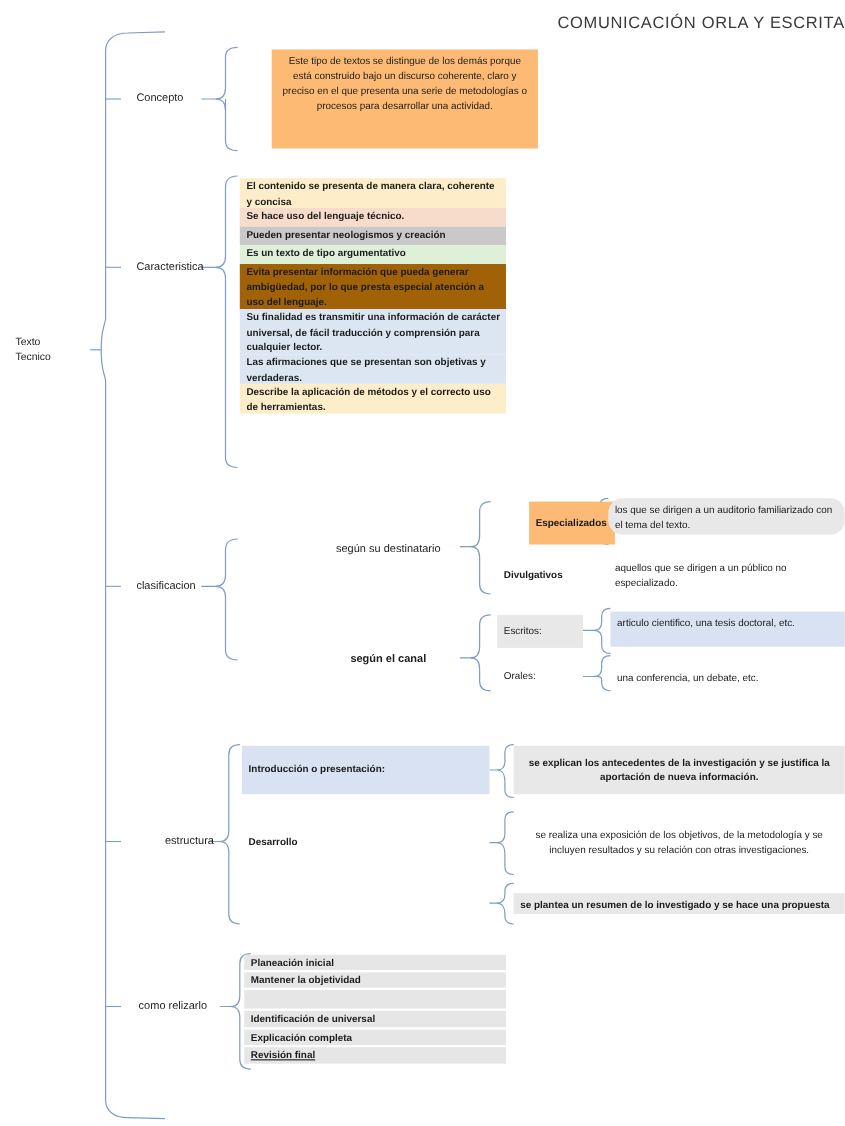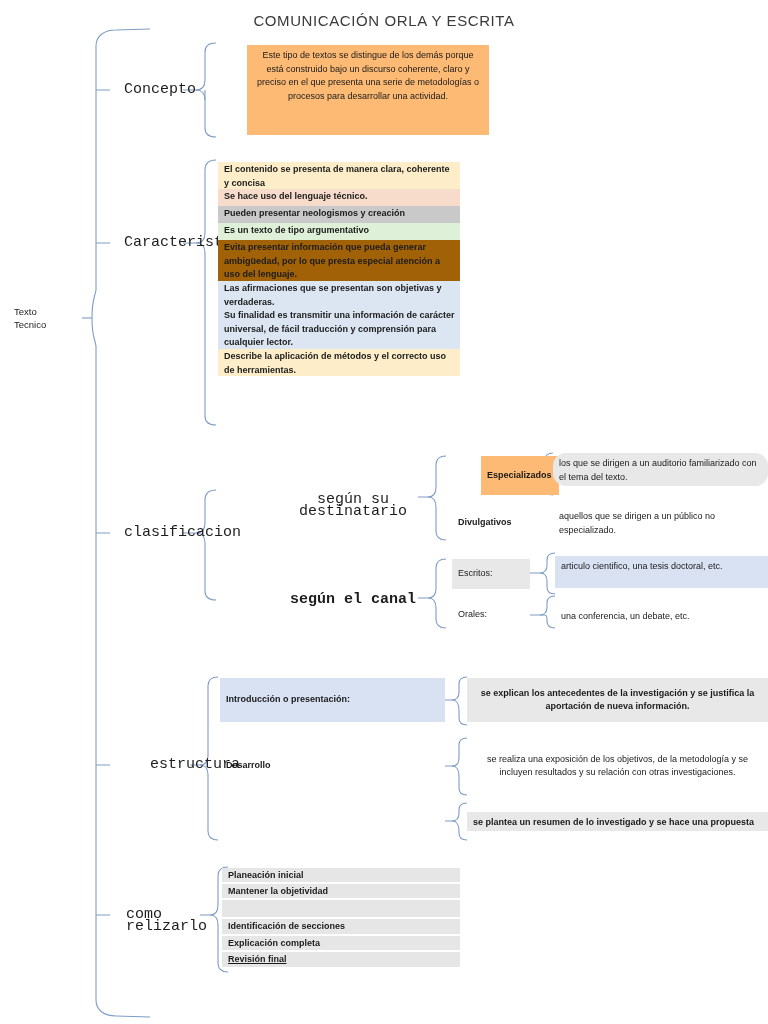--- a/index.html
+++ b/index.html
@@ -7,32 +7,32 @@
     width:768px;height:1024px;position:relative;overflow:hidden;
     font-family:"Liberation Sans", sans-serif;
     color:#1a1a1a;
     -webkit-font-smoothing:antialiased;
   }
   .canvas{position:absolute;inset:0;}
   .abs{position:absolute;}
 
   
   .title{
-    left:0;top:12px;width:768px;text-align:center;
+    left:0;top:12px;width:768px;text-align:right;
     font-size:15px;letter-spacing:.6px;color:#3a3a3a;font-weight:400;
   }
 
   
   svg.links{position:absolute;left:0;top:0;width:768px;height:1024px;
     overflow:visible;pointer-events:none;}
   svg.links path{fill:none;stroke:#7e9cc6;stroke-width:1.1;}
   svg.links path.thin{stroke-width:1;}
 
   
-  .node{font-size:15px;line-height:12px;color:#1d1d1d;font-family:Liberation Mono, monospace;}
+  .node{font-size:10px;line-height:12px;color:#1d1d1d;}
   .node.b{font-weight:700;}
   .root{font-size:9.5px;line-height:13px;color:#1d1d1d;}
 
   
   .box{box-sizing:border-box;font-size:9px;line-height:13.5px;}
   .box.center{text-align:center;}
   .box.pad{padding:4px 6px;}
   .bg-blue2  {background:#d9e2f3;}
   .bg-lblue  {background:#fdba74;margin-left:29px;}
   .bg-gray   {background:#e8e8e8;}
@@ -123,22 +123,22 @@
   <div class="abs box center pad bg-lblue" style="left:218px;top:45px;width:242px;height:90px;">Este tipo de textos se distingue de los demás porque está construido bajo un discurso coherente, claro y preciso en el que presenta una serie de metodologías o procesos para desarrollar una actividad.</div>
 
   <div class="abs node" style="left:124px;top:237px;width:82px;">Caracteristica</div>
 
   <div class="abs" style="left:218px;top:162px;width:242px;">
     <div class="charrow bg-cream" style="height:27px;">El contenido se presenta de manera clara, coherente y concisa</div>
     <div class="charrow bg-peach" style="height:17px;">Se hace uso del lenguaje técnico.</div>
     <div class="charrow bg-silver" style="height:17px;">Pueden presentar neologismos y creación</div>
     <div class="charrow bg-green" style="height:17px;">Es un texto de tipo argumentativo</div>
     <div class="charrow" style="height:41px;background:#a16207;">Evita presentar información que pueda generar ambigüedad, por lo que presta especial atención a uso del lenguaje.</div>
+    <div class="charrow bg-paleb" style="height:41px;">Su finalidad es transmitir una información de carácter universal, de fácil traducción y comprensión para cualquier lector.</div>
     <div class="charrow bg-paleb" style="height:27px;">Las afirmaciones que se presentan son objetivas y verdaderas.</div>
-    <div class="charrow bg-paleb" style="height:41px;">Su finalidad es transmitir una información de carácter universal, de fácil traducción y comprensión para cualquier lector.</div>
     <div class="charrow bg-cream" style="height:27px;">Describe la aplicación de métodos y el correcto uso de herramientas.</div>
   </div>
 
   <div class="abs node" style="left:124px;top:527px;width:80px;">clasificacion</div>
 
   <div class="abs node" style="left:288px;top:494px;width:130px;text-align:center;">según su destinatario</div>
 
   <div class="abs box pad bg-lblue" style="left:452px;top:456px;width:78px;height:39px;font-weight:700;display:flex;align-items:center;">Especializados</div>
   <div class="abs box pad bg-gray" style="left:553px;top:453px;width:215px;height:33px;border-radius:13px;">los que se dirigen a un auditorio familiarizado con el tema del texto.</div>
 
@@ -165,20 +165,20 @@
 
   <div class="abs node" style="left:126px;top:909px;width:86px;">como relizarlo</div>
 
   <div class="abs" style="left:222px;top:868px;width:238px;">
     <div class="how-row" style="height:14px;">Planeación inicial</div>
     <div class="how-gapline"></div>
     <div class="how-row" style="height:14px;">Mantener la objetividad</div>
     <div class="how-gapline"></div>
     <div class="how-row" style="height:17px;"></div>
     <div class="how-gapline"></div>
-    <div class="how-row" style="height:15px;">Identificación de secciones</div>
+    <div class="how-row" style="height:15px;">Identificación de universal</div>
     <div class="how-gapline"></div>
     <div class="how-row" style="height:14px;">Explicación completa</div>
     <div class="how-gapline"></div>
     <div class="how-row" style="height:15px;text-decoration:underline;">Revisión final</div>
   </div>
 
 </div>
 
 </body></html>

